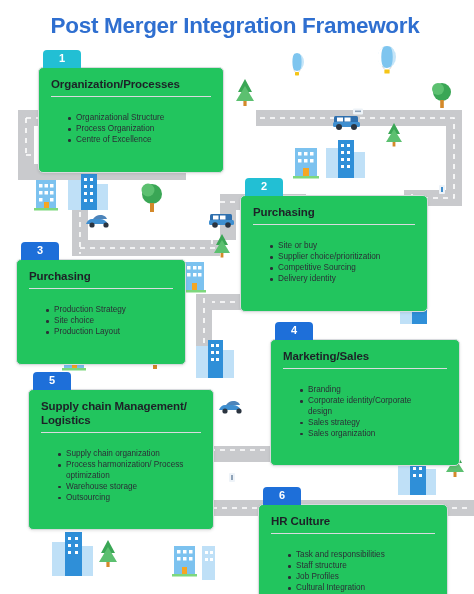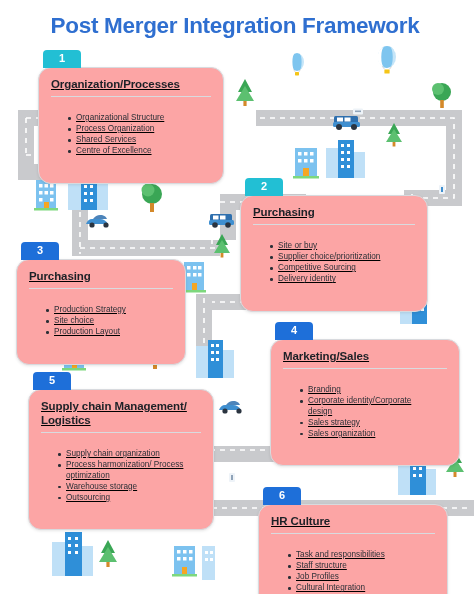--- a/index.html
+++ b/index.html
@@ -55,28 +55,27 @@
     line-height: 13px;
     text-align: center;
     margin-left: 5px;
     z-index: 2;
   }
   .badge.cyan { background: #22bfd4; }
   .badge.blue { background: #1e6fd9; }
 
   .card {
     position: relative;
-    background: #fca5a5;
+    background: #22c55e;
     border: 1px solid #d8dade;
-    border-radius: 13px;
+    border-radius: 5px;
     box-shadow: 0 1px 3px rgba(0,0,0,0.10);
     padding: 8px 12px 10px 12px;
     box-sizing: border-box;
     margin-top: -1px;
-    text-decoration: underline;
   }
   .card-title {
     font-size: 11.5px;
     font-weight: bold;
     color: #1d2127;
     line-height: 14px;
     letter-spacing: -0.1px;
     margin: 1px 0 5px 0;
   }
   .card-rule {
@@ -500,21 +499,20 @@
 <div class="poster-title">Post Merger Integration Framework</div>
 
 <div class="card-wrap" id="card-1">
   <div class="badge cyan">1</div>
   <div class="card">
     <div class="card-title">Organization/Processes</div>
     <div class="card-rule"></div>
     <ul class="card-list">
       <li>Organizational Structure</li>
       <li>Process Organization</li>
-      <li>Shared Services</li>
       <li>Centre of Excellence</li>
     </ul>
   </div>
 </div>
 
 <div class="card-wrap" id="card-2">
   <div class="badge cyan">2</div>
   <div class="card">
     <div class="card-title">Purchasing</div>
     <div class="card-rule"></div>

